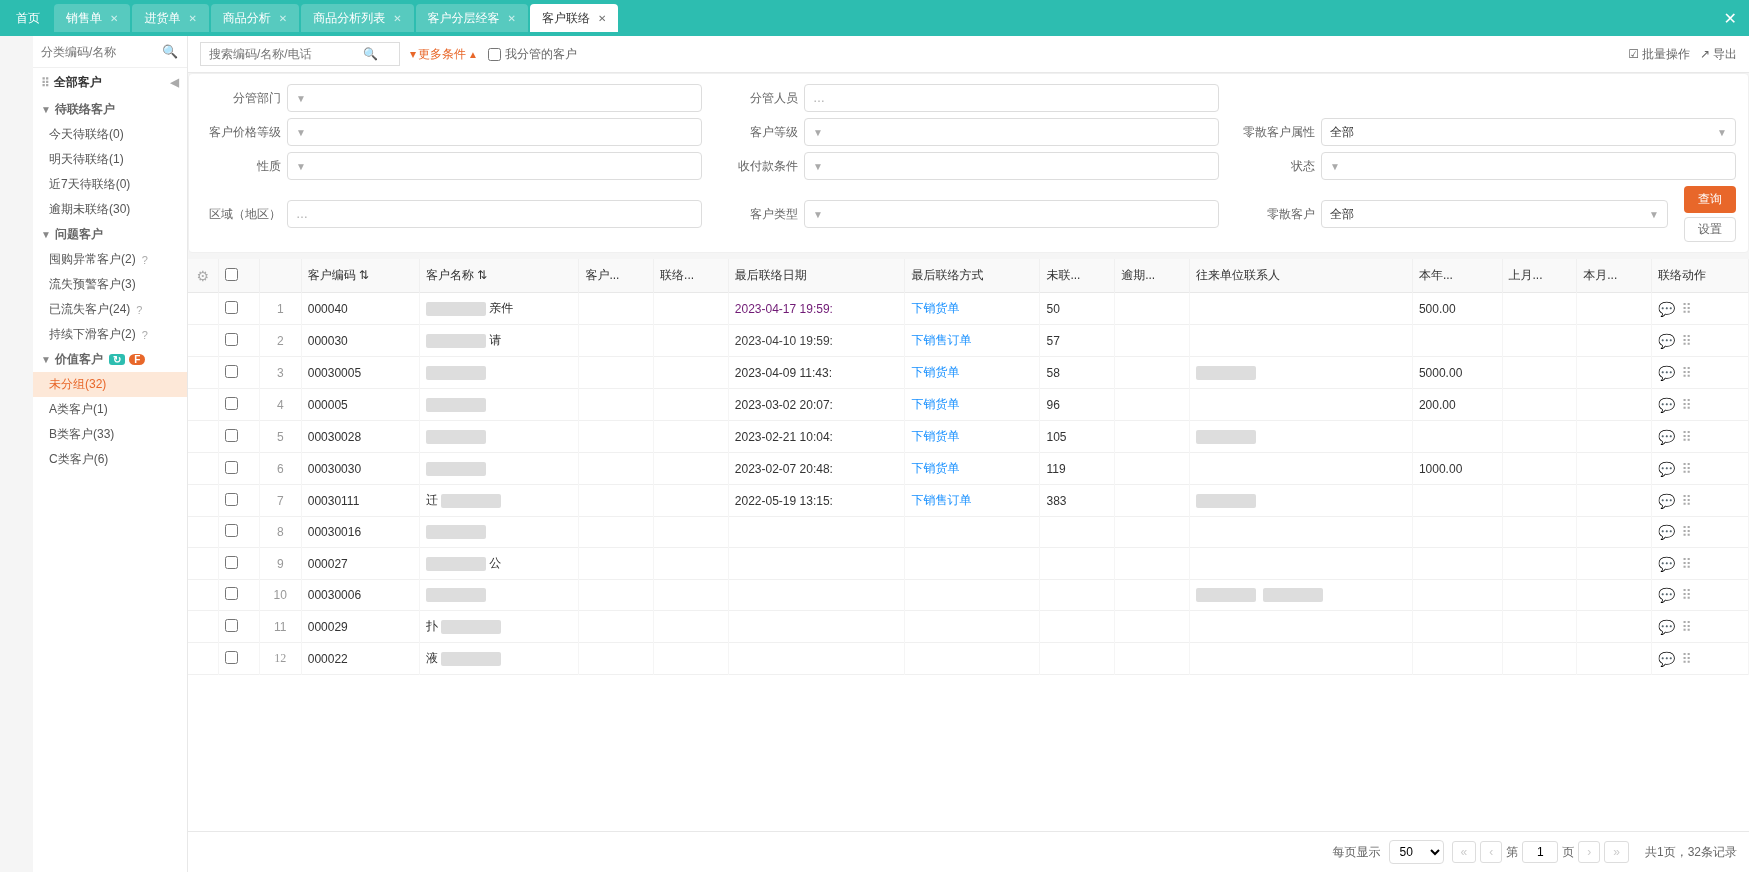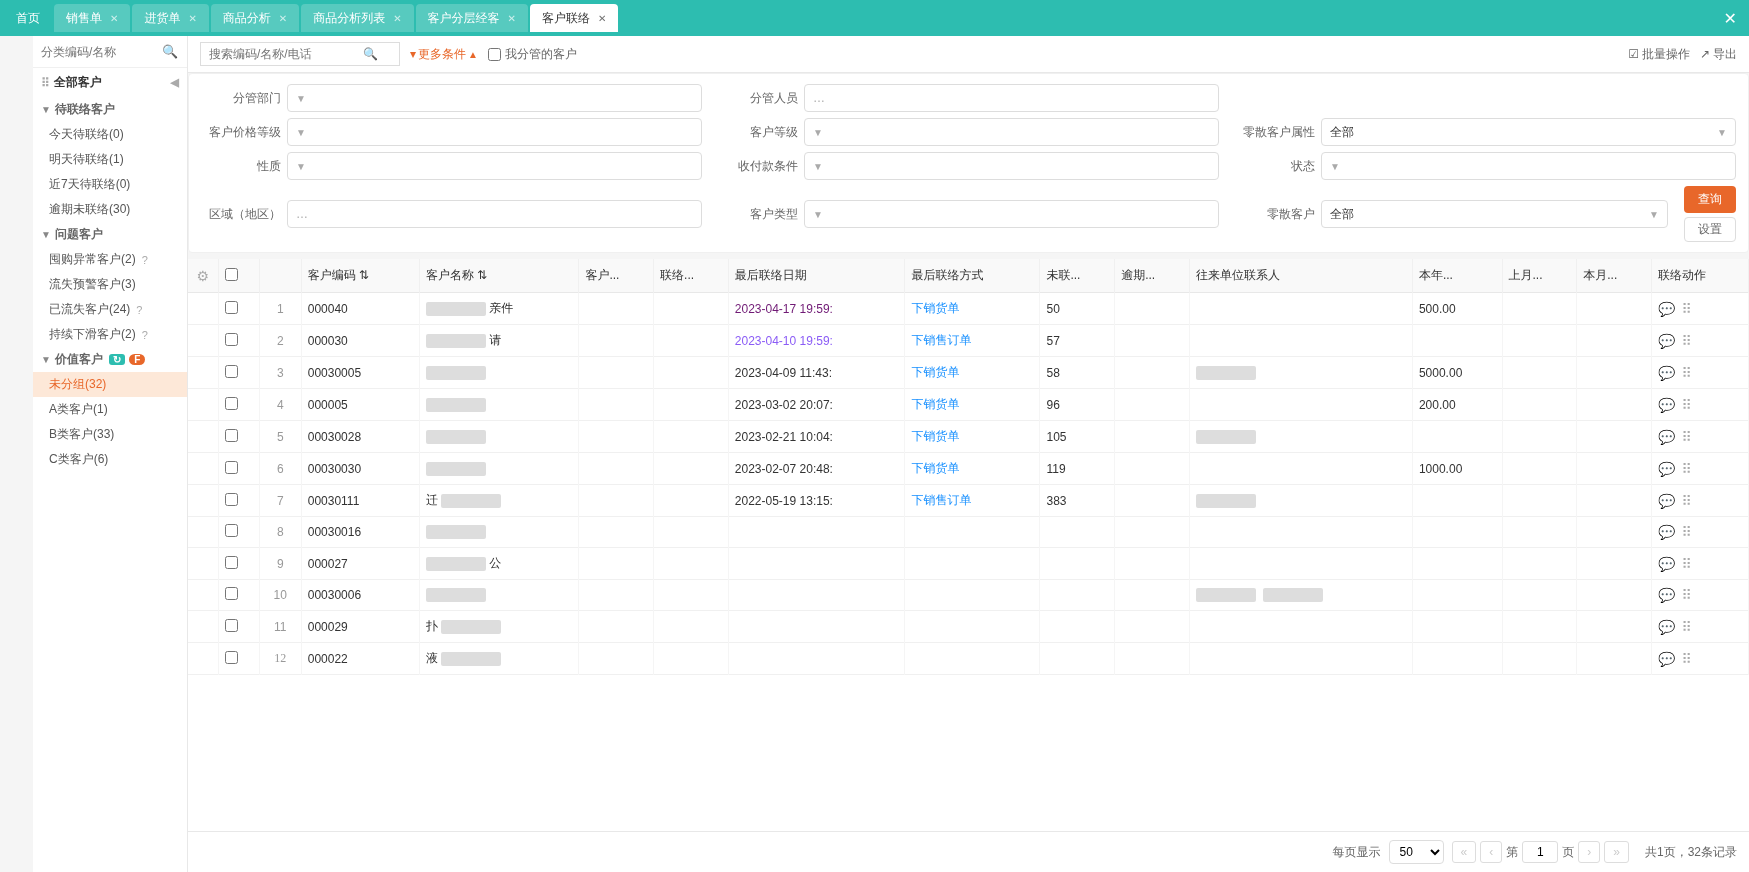--- a/index.html
+++ b/index.html
@@ -600,21 +600,21 @@
     <td><input type="checkbox" style=""></td>
     <td style="color:#999;text-align:center;">2</td>
     <td>000030</td>
     <td>
       
       <span class="blurred" style="background:#ddd;color:transparent;border-radius:2px;display:inline-block;width:55px;height:14px;vertical-align:middle;"></span>
       <span style="color:#333">请</span>
     </td>
     <td></td>
     <td></td>
-    <td style="color:#8b5cf6;margin-top:8px;">2023-04-10 19:59:</td>
+    <td style="color:#404040;margin-top:8px;">2023-04-10 19:59:</td>
     <td>
       <a class="link-text">下销售订单</a>
     </td>
     <td>57</td>
     <td></td>
     <td>
       
       
     </td>
     <td></td>

